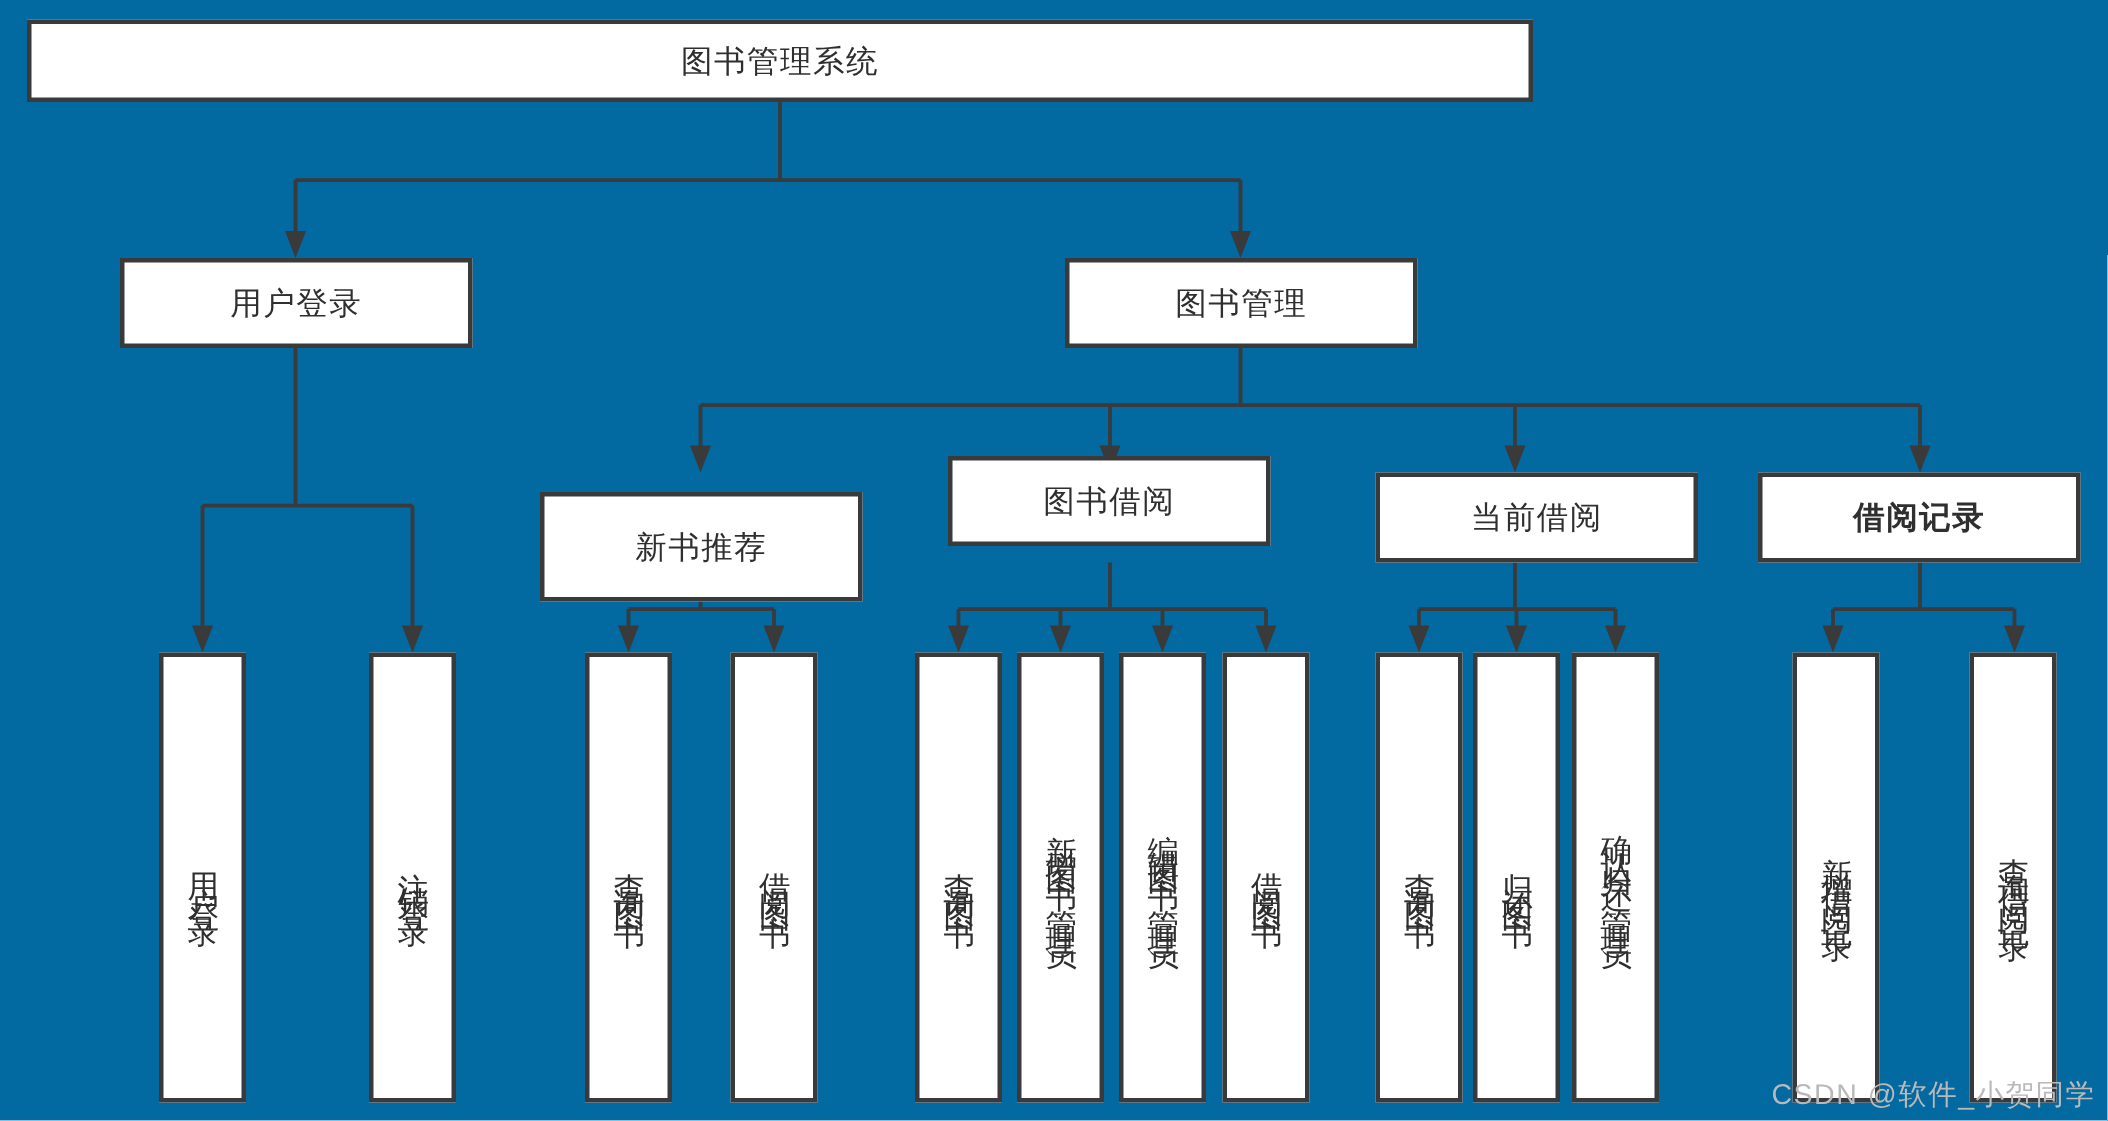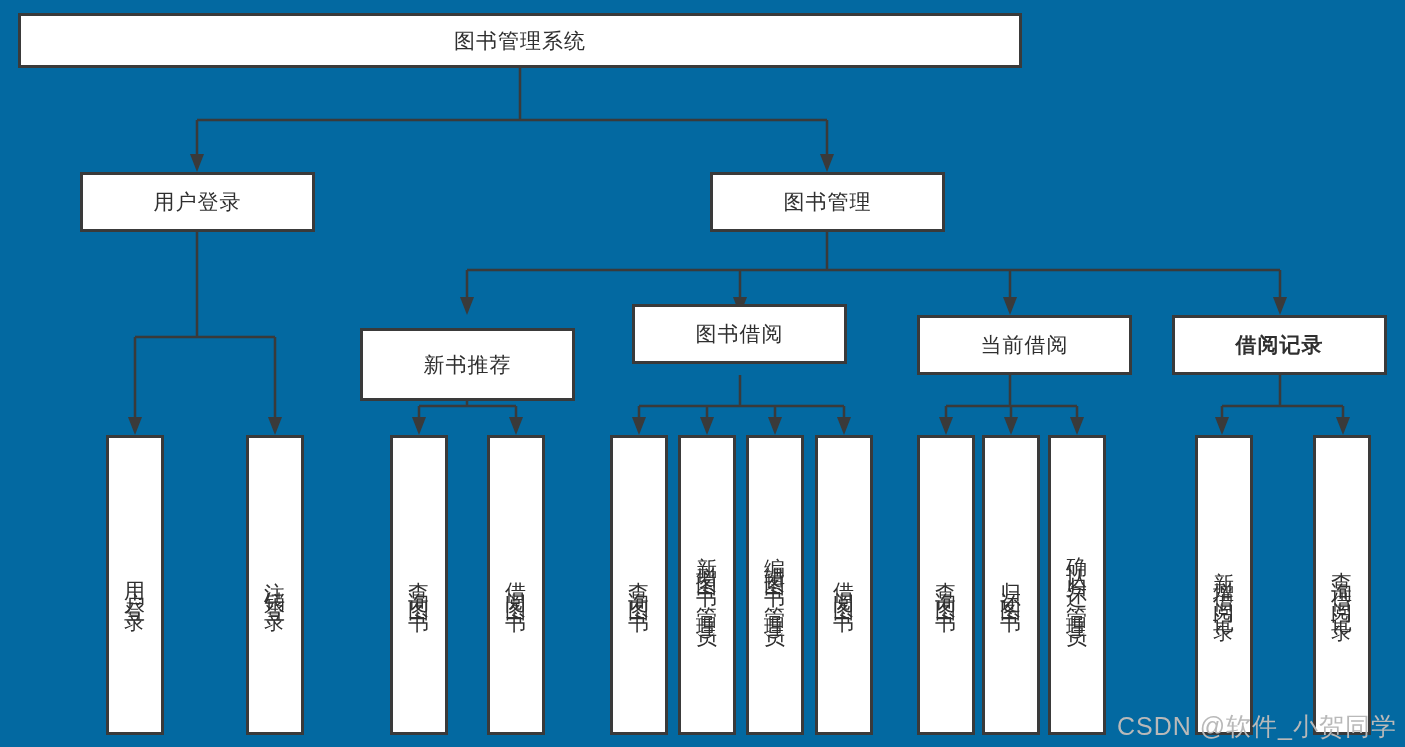--- a/index.html
+++ b/index.html
@@ -24,21 +24,21 @@
   .vtext{
     writing-mode:vertical-rl;
     text-orientation:mixed;
     letter-spacing:10px;
     line-height:1;
     white-space:nowrap;
   }
   .watermark{
     position:absolute;
     right:8px;bottom:4px;
-    font-size:25px;
+    font-size:19px;
     color:#b9b9b9;
     letter-spacing:1px;
   }
 </style>
 </head>
 <body>
 
 <div class="stage">
 
   <svg class="connectors" viewBox="0 0 1405 747" xmlns="http://www.w3.org/2000/svg">

